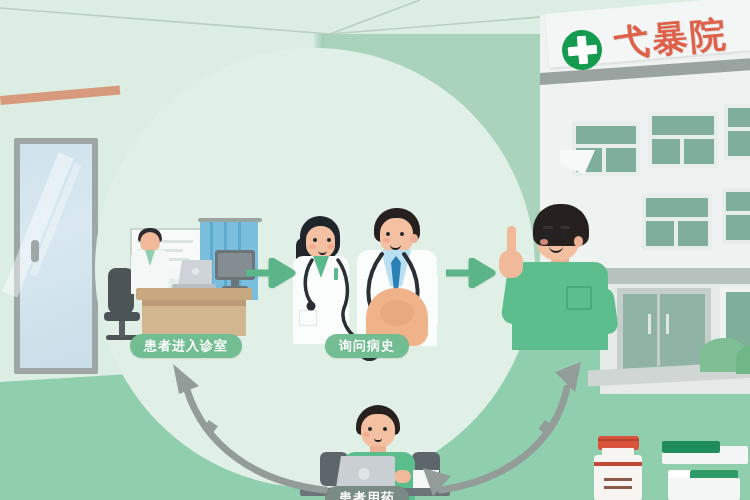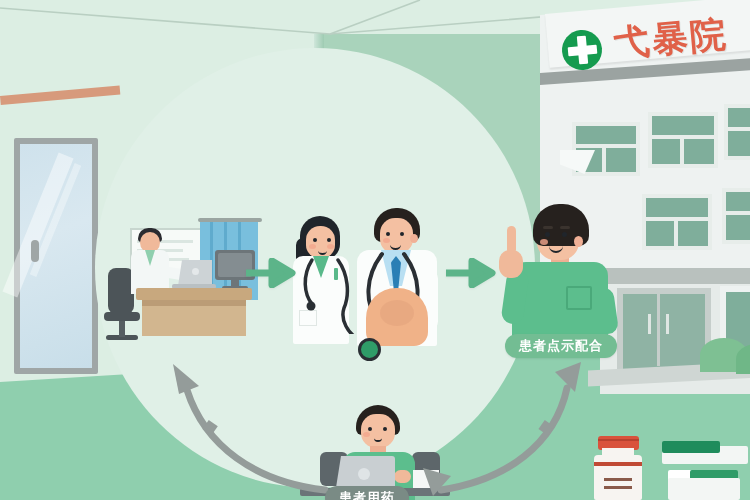--- a/index.html
+++ b/index.html
@@ -488,21 +488,22 @@
     <path d="M8 4 L34 26 L14 34 Z" fill="#949c9a"></path>
     <rect x="40" y="62" width="11" height="11" fill="#949c9a" transform="rotate(35 45 67)"></rect>
   </svg>
   <svg class="abs" style="left:415px;top:360px;width:180px;height:140px;">
     <path d="M152 28 C140 84 92 120 26 130" stroke="#949c9a" stroke-width="7" fill="none" stroke-linecap="round"></path>
     <path d="M166 2 L160 32 L140 12 Z" fill="#949c9a"></path>
     <path d="M8 108 L36 116 L18 136 Z" fill="#949c9a"></path>
     <rect x="126" y="62" width="11" height="11" fill="#949c9a" transform="rotate(35 131 67)"></rect>
   </svg>
 
-  <div class="abs pill" style="left:505px;top:334px;">患者点示配合</div>
+  <div class="abs pill" style="left:130px;top:334px;">患者进入诊室</div>
+  <div class="abs pill" style="left:325px;top:334px;">询问病史</div>
   <div class="abs pill dim" style="left:325px;top:486px;">患者用药</div>
 
   <div>
     <div class="abs box1"></div>
     <div class="abs box1-top"></div>
     <div class="abs box2-tab"></div>
     <div class="abs box2-top"></div>
     <div class="abs box2"></div>
     <div class="abs bottle-cap"></div>
     <div class="abs bottle-cap-ridge"></div>

